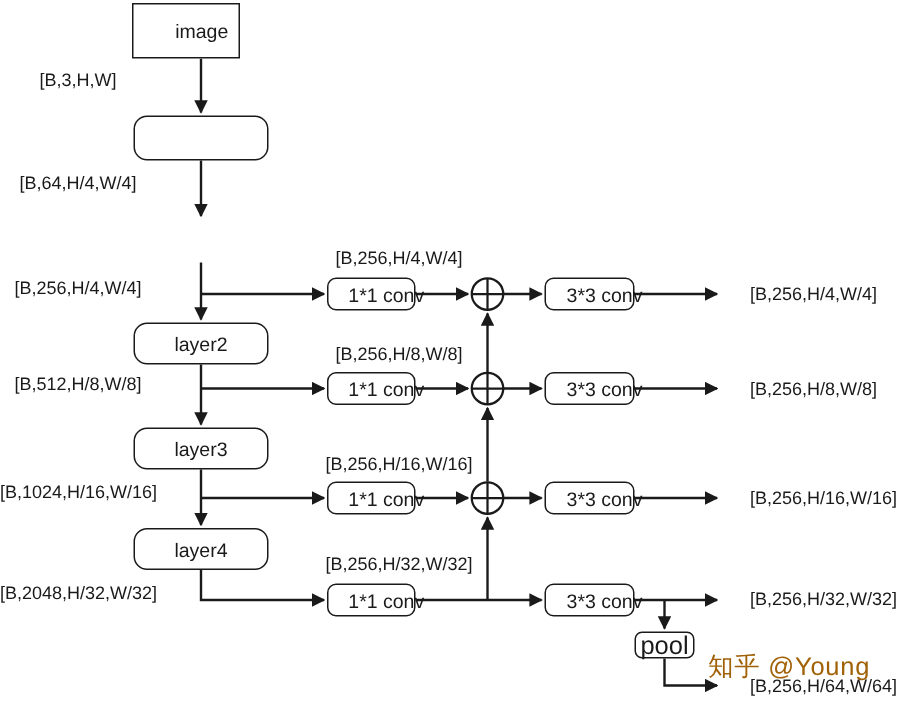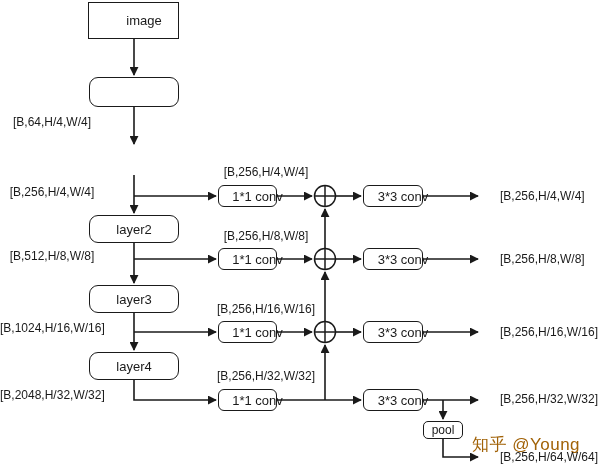--- a/index.html
+++ b/index.html
@@ -11,21 +11,21 @@
   .box{
     position:absolute;box-sizing:border-box;background:#ffffff;border:1.5px solid #1a1a1a;
     display:flex;align-items:center;justify-content:center;
     font-size:13px;line-height:1;white-space:nowrap;
   }
   .backbone{left:89px;width:90px;border-radius:9px;}
   .sharp{border-radius:0;}
   .conv{width:59px;height:22px;border-radius:6px;font-size:13px;padding-left:20px;}
   .conv1{left:218px;}
   .conv3{left:363px;width:60px;}
-  .pool{left:423px;top:421px;width:40px;height:18px;border-radius:5px;font-size:12px;}
+  .pool{left:423px;top:421px;width:40px;height:18px;border-radius:5px;font-size:17px;}
   .lbl{
     position:absolute;font-size:12px;line-height:14px;height:14px;white-space:nowrap;
   }
   .lbl-left{left:0;width:104px;text-align:center;}
   .lbl-mid{left:216px;width:100px;text-align:center;}
   .lbl-out{left:500px;width:100px;text-align:left;}
   .watermark{
     position:absolute;left:472px;top:436px;font-size:17px;line-height:18px;
     color:#a16207;letter-spacing:0.5px;white-space:nowrap;z-index:1;
   }
@@ -103,21 +103,21 @@
         </g>
         <g>
           <circle cx="325" cy="332" r="10.5" fill="#ffffff"></circle>
           <line x1="325" y1="321.5" x2="325" y2="342.5"></line>
           <line x1="314.5" y1="332" x2="335.5" y2="332"></line>
         </g>
       </g>
     </g>
   </svg>
 
-  <div class="box backbone sharp" style="left:88px;top:2px;width:91px;height:37px;padding-left:21px;">
+  <div class="box backbone sharp" style="left:88px;top:2px;width:72px;height:37px;padding-left:21px;">
     <span>image</span>
   </div>
   <div class="box backbone" style="top:77px;height:30px;">
     <span></span>
   </div>
   <div class="box backbone" style="top:215px;height:28px;">
     <span>layer2</span>
   </div>
   <div class="box backbone" style="top:285px;height:28px;">
     <span>layer3</span>
@@ -149,20 +149,21 @@
     <span>3*3 conv</span>
   </div>
   <div class="box conv conv3" style="top:389px;">
     <span>3*3 conv</span>
   </div>
 
   <div class="box pool">
     <span>pool</span>
   </div>
 
+  <div class="lbl lbl-left" style="top:46px;">[B,3,H,W]</div>
   <div class="lbl lbl-left" style="top:115px;">[B,64,H/4,W/4]</div>
   <div class="lbl lbl-left" style="top:185px;">[B,256,H/4,W/4]</div>
   <div class="lbl lbl-left" style="top:249px;">[B,512,H/8,W/8]</div>
   <div class="lbl lbl-left" style="top:321px;">[B,1024,H/16,W/16]</div>
   <div class="lbl lbl-left" style="top:388px;">[B,2048,H/32,W/32]</div>
 
   <div class="lbl lbl-mid" style="top:165px;">[B,256,H/4,W/4]</div>
   <div class="lbl lbl-mid" style="top:229px;">[B,256,H/8,W/8]</div>
   <div class="lbl lbl-mid" style="top:302px;">[B,256,H/16,W/16]</div>
   <div class="lbl lbl-mid" style="top:369px;">[B,256,H/32,W/32]</div>

